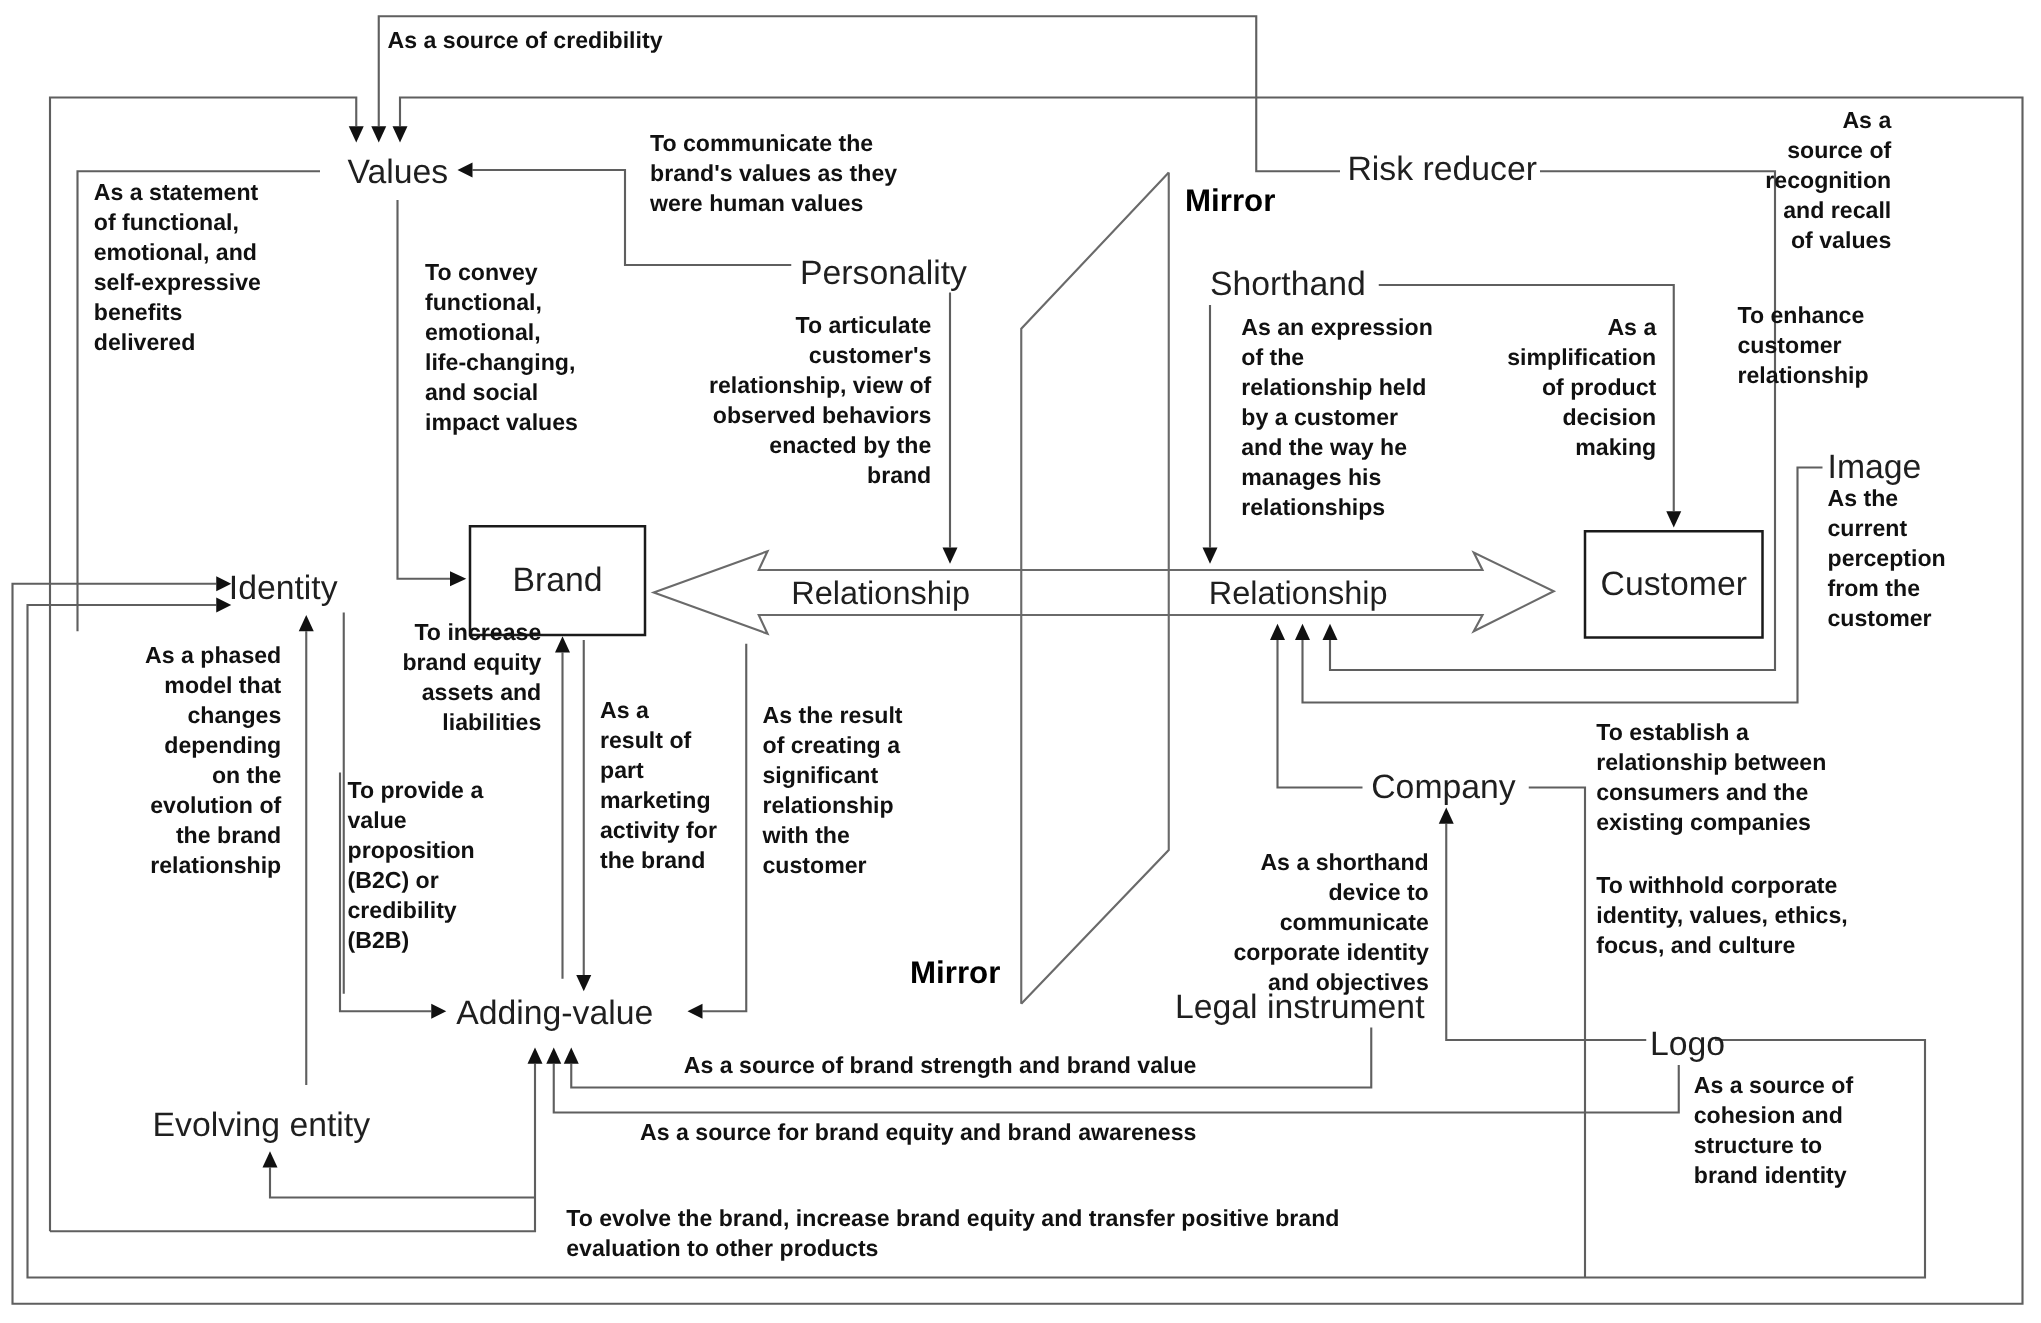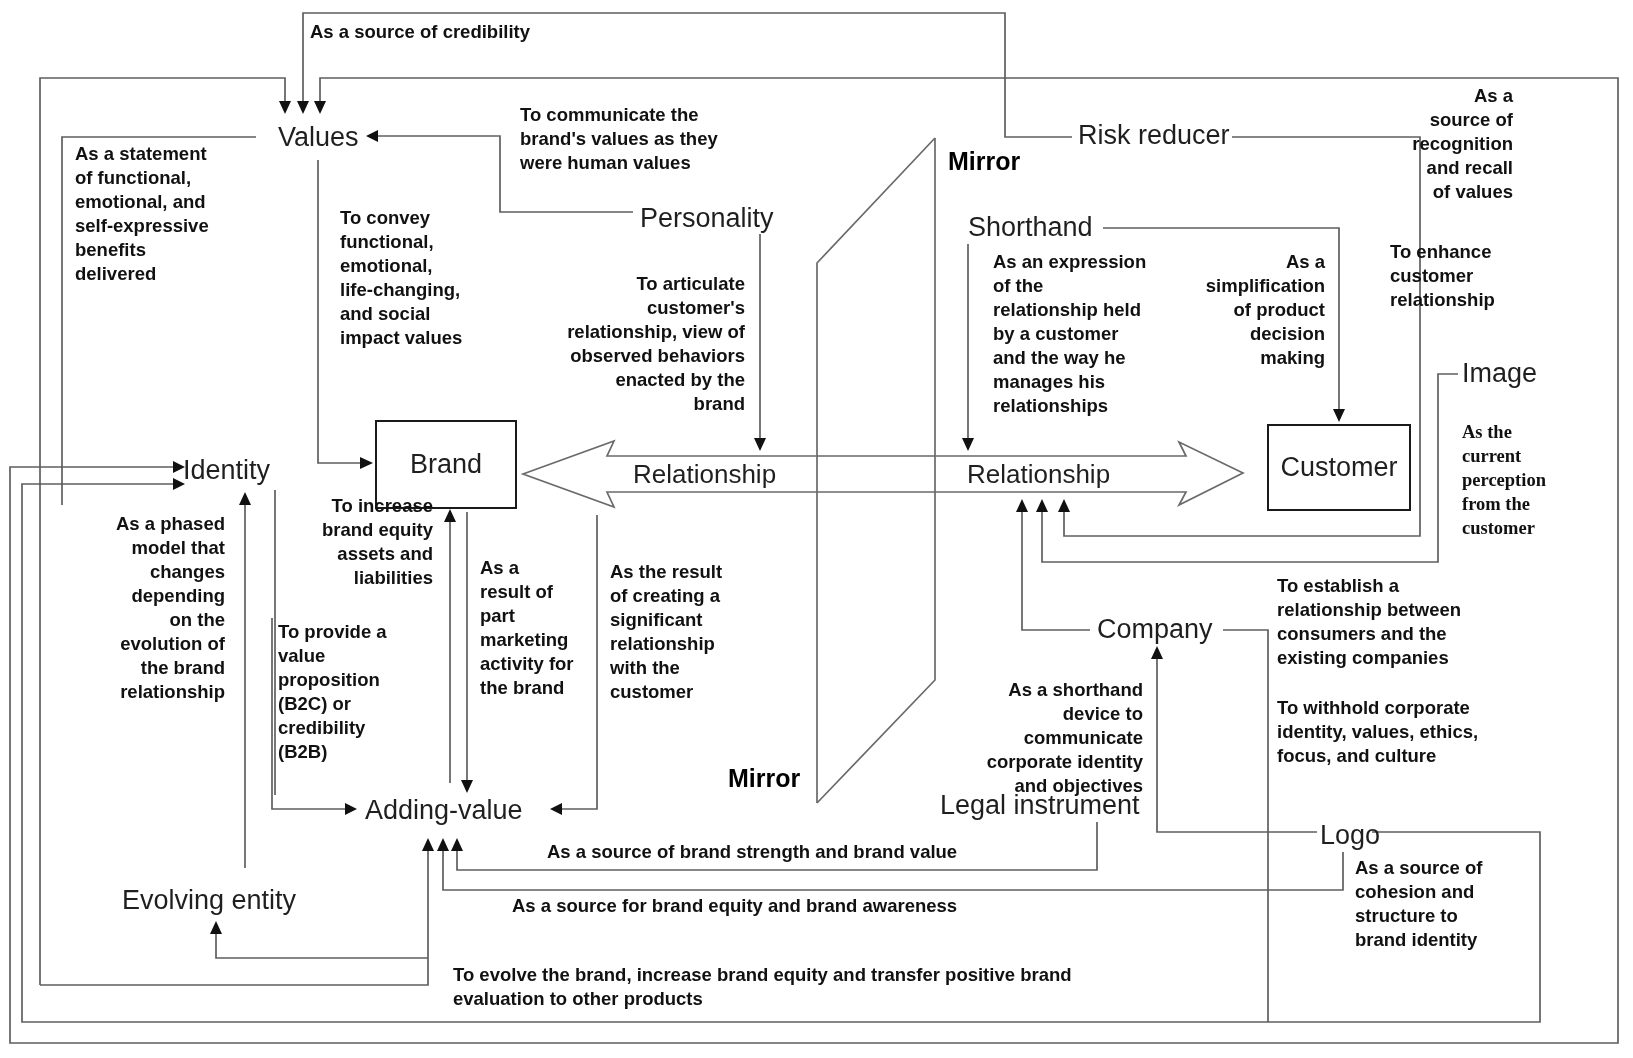--- a/index.html
+++ b/index.html
@@ -144,21 +144,21 @@
 emotional, and
 self-expressive
 benefits
 delivered</div>
   <div class="ann" style="left:340px;top:206px;">To convey
 functional,
 emotional,
 life-changing,
 and social
 impact values</div>
-  <div class="ann ra" style="left:520px;top:248px;width:225px;margin-top:24px;">To articulate
+  <div class="ann ra" style="left:520px;top:248px;width:225px;">To articulate
 customer's
 relationship, view of
 observed behaviors
 enacted by the
 brand</div>
   <div class="ann" style="left:980px;top:250px;margin-left:13px;">As an expression
 of the
 relationship held
 by a customer
 and the way he
@@ -170,21 +170,21 @@
 decision
 making</div>
   <div class="ann ra" style="left:1408px;top:84px;width:105px;">As a
 source of
 recognition
 and recall
 of values</div>
   <div class="ann" style="left:1390px;top:240px;">To enhance
 customer
 relationship</div>
-  <div class="ann" style="left:1462px;top:420px;font-family:Liberation Serif, serif;">As the
+  <div class="ann" style="left:1462px;top:387px;">As the
 current
 perception
 from the
 customer</div>
   <div class="ann ra" style="left:90px;top:512px;width:135px;">As a phased
 model that
 changes
 depending
 on the
 evolution of

